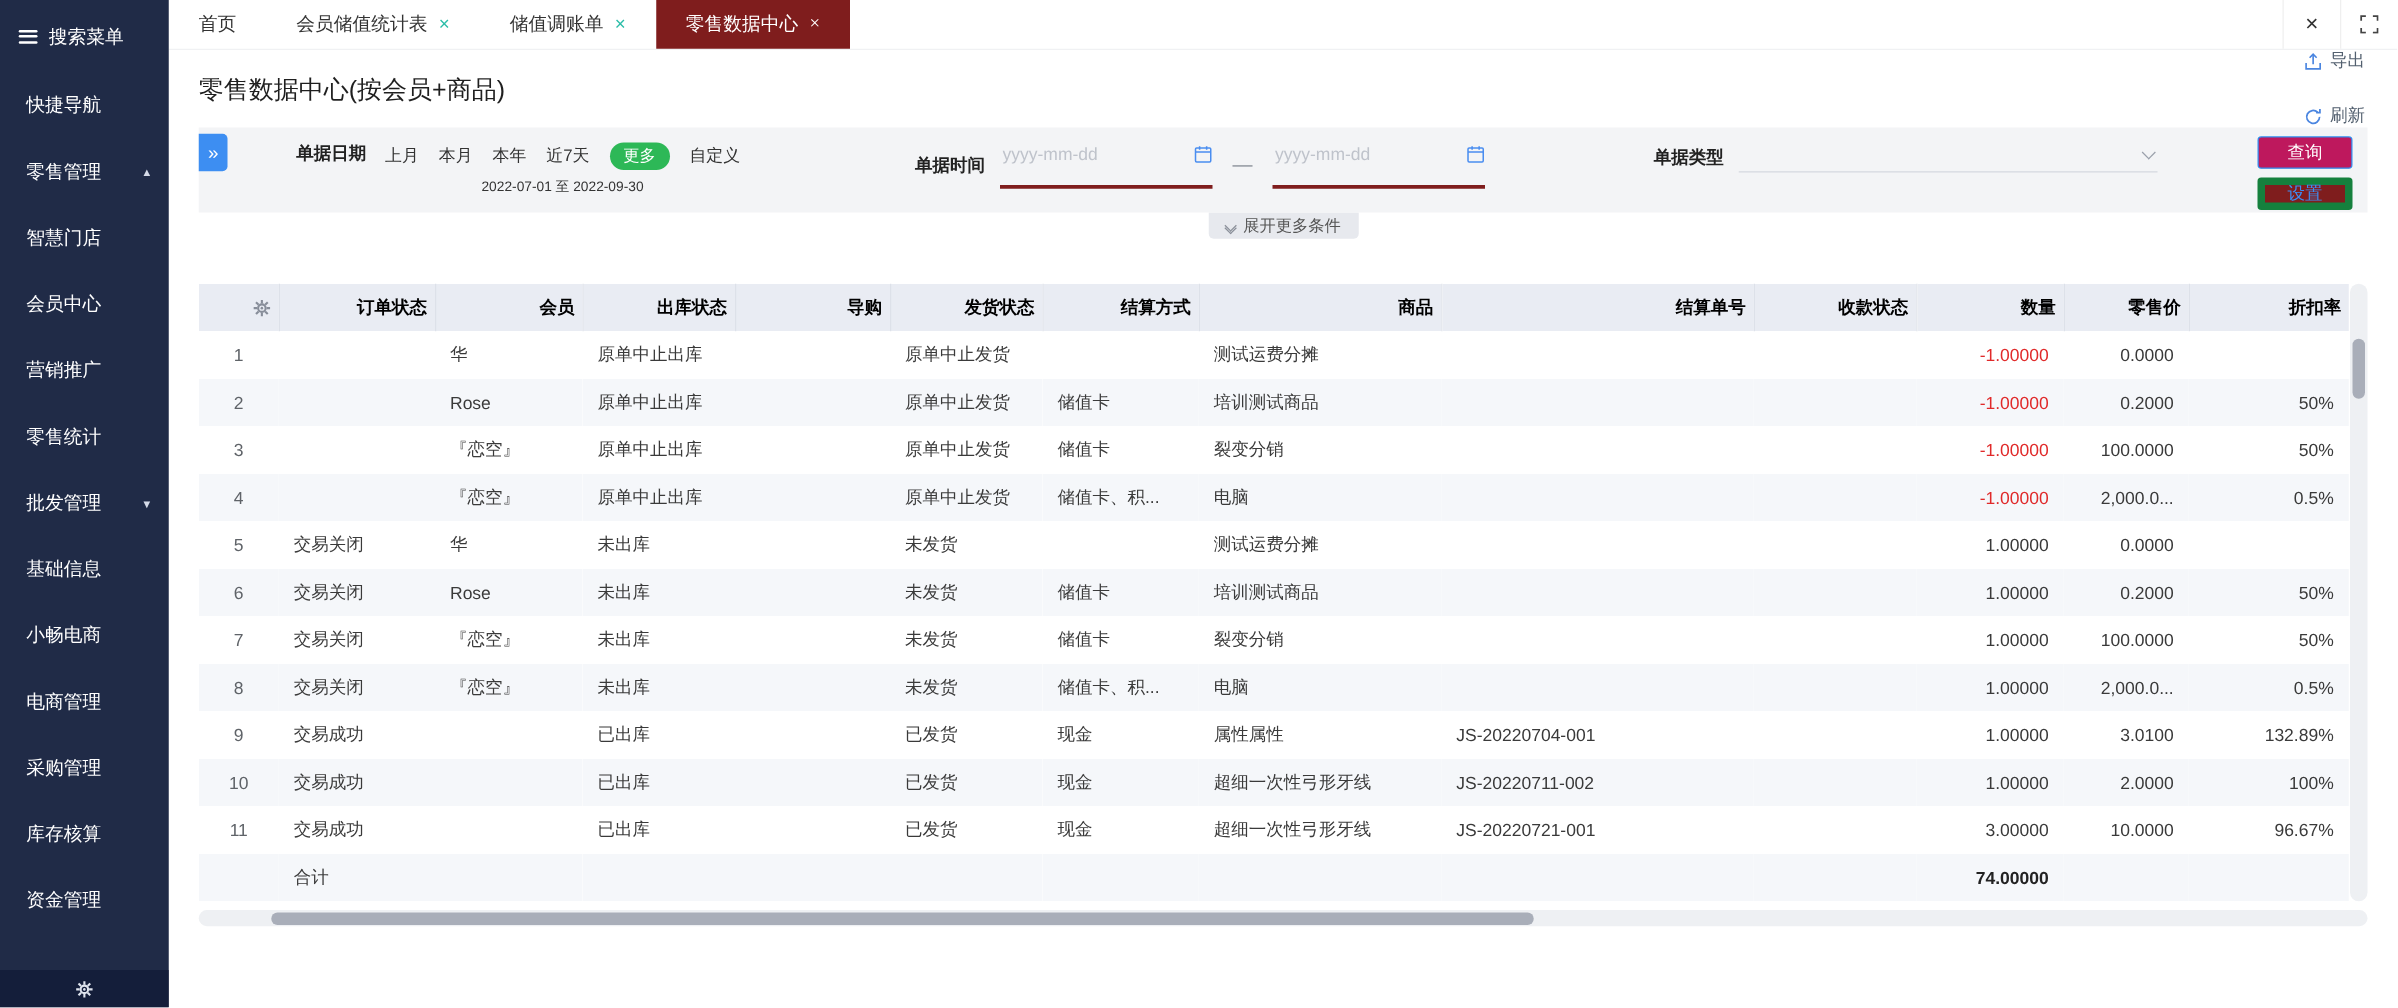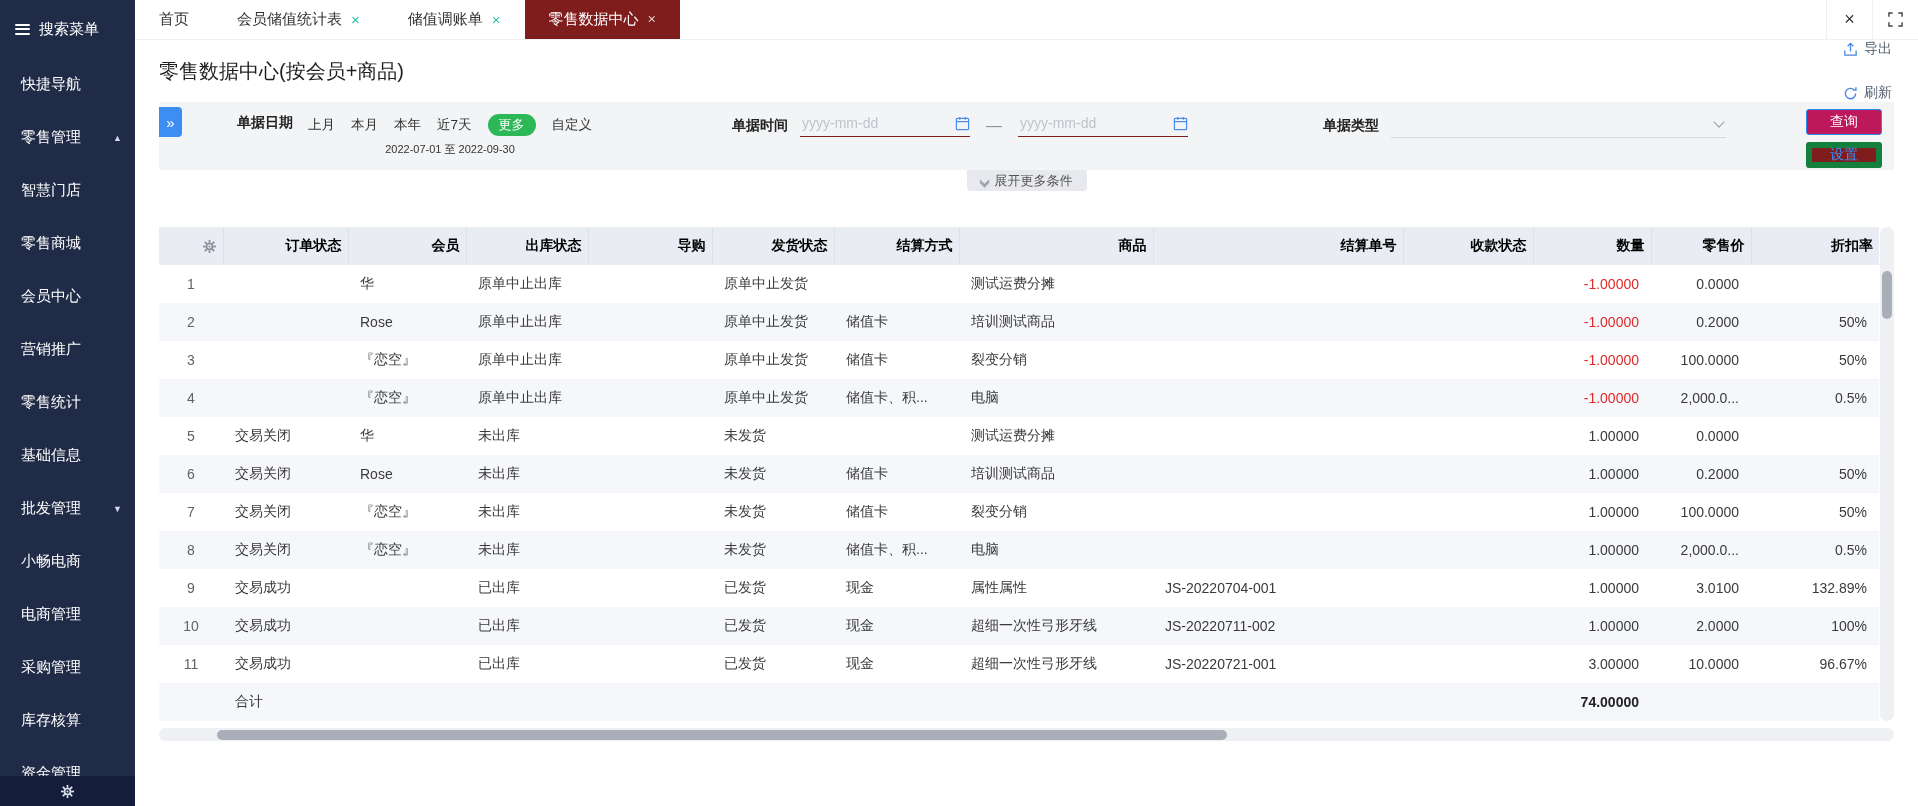--- a/index.html
+++ b/index.html
@@ -43,21 +43,21 @@
   .collapse-btn { position:absolute; left:0; top:5px; width:23px; height:30px; background:#3d8ef2; color:#fff; border-radius:0 4px 4px 0; display:flex; align-items:center; justify-content:center; font-size:15px; cursor:pointer; }
   .panel-row { display:flex; align-items:flex-start; padding:12px 100px 0 78px; }
   .f-label { font-size:14px; color:#222; font-weight:bold; white-space:nowrap; }
   .fg-date { display:flex; gap:15px; }
   .quick-row { display:flex; align-items:center; gap:16px; font-size:13.5px; }
   .opts { display:flex; align-items:center; gap:16px; }
   .quick-opt { cursor:pointer; color:#333; white-space:nowrap; }
   .more-pill { background:#2db857; color:#fff; padding:2px 11px; border-radius:12px; font-size:13px; cursor:pointer; }
   .range-text { margin-top:6px; text-align:center; font-size:11px; color:#333; }
   .fg-time { display:flex; align-items:center; gap:12px; margin-left:140px; }
-  .date-field { display:flex; align-items:center; justify-content:space-between; width:170px; border-bottom:1px solid #7f1d1d; padding-bottom:4px; }
+  .date-field { display:flex; align-items:center; justify-content:space-between; width:170px; border-bottom:3px solid #7f1d1d; padding-bottom:16px; }
   .date-field input { border:none; outline:none; background:transparent; width:125px; font-size:14px; color:#333; font-family:inherit; }
   .date-field input::placeholder { color:#bfc3cb; }
   .dash { color:#8a8f99; margin:0 4px; }
   .fg-type { display:flex; align-items:center; gap:12px; margin-left:135px; }
   .type-select { width:335px; border-bottom:1px solid #d5d8df; height:24px; position:relative; cursor:pointer; }
   .chevron-down { position:absolute; right:3px; top:4px; width:8px; height:8px; border-right:1.5px solid #9aa0ab; border-bottom:1.5px solid #9aa0ab; transform:rotate(45deg); }
   .filter-buttons { position:absolute; top:7px; right:12px; display:flex; flex-direction:column; gap:7px; }
   .btn { width:76px; height:26px; border-radius:3px; font-size:14px; display:flex; align-items:center; justify-content:center; cursor:pointer; }
   .btn-query { background:#be185d; color:#fff; border:1px solid #2f8cee; }
   .btn-settings { background:#7f1d1d; color:#3d8ef2; border:6px solid #15803d;font-family:Liberation Serif, serif; }
@@ -104,37 +104,34 @@
           <span>快捷导航</span>
         </div>
         <div class="sidebar-item">
           <span>零售管理</span>
           <span class="arrow">▲</span>
         </div>
         <div class="sidebar-item sub">
           <span>智慧门店</span>
         </div>
         <div class="sidebar-item sub">
-          <span>零售商城</span>
-        </div>
-        <div class="sidebar-item sub">
           <span>会员中心</span>
         </div>
         <div class="sidebar-item sub">
           <span>营销推广</span>
         </div>
         <div class="sidebar-item sub">
           <span>零售统计</span>
         </div>
+        <div class="sidebar-item">
+          <span>批发管理</span>
+          <span class="arrow">▼</span>
+        </div>
         <div class="sidebar-item sub">
           <span>基础信息</span>
-        </div>
-        <div class="sidebar-item">
-          <span>批发管理</span>
-          <span class="arrow">▼</span>
         </div>
         <div class="sidebar-item">
           <span>小畅电商</span>
         </div>
         <div class="sidebar-item">
           <span>电商管理</span>
         </div>
         <div class="sidebar-item">
           <span>采购管理</span>
         </div>

